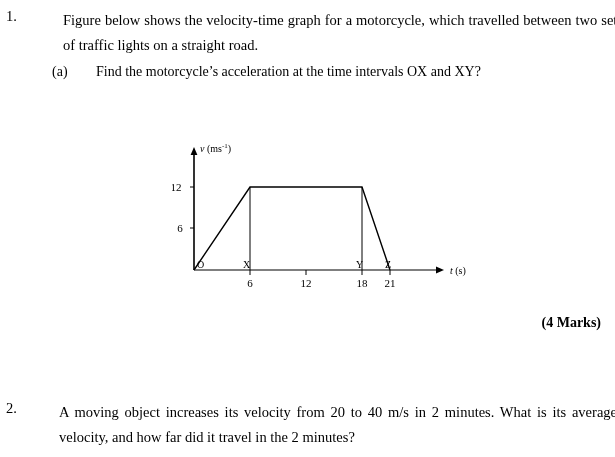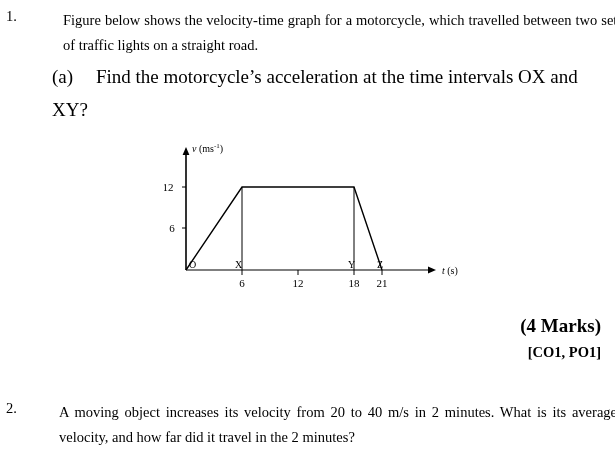--- a/index.html
+++ b/index.html
@@ -38,50 +38,50 @@
     top: 0px;
     width: 560px;
     font-size: 14.5px;
     line-height: 1.75;
     text-align: justify;
     margin-left: 11px;
   }
   .subitem {
     position: relative;
     margin-left: 0px;
-    font-size: 19px;
+    font-size: 14px;
     line-height: 1.75;
   }
   .sublist {
     position: absolute;
     left: 52px;
     top: 60px;
     width: 545px;
   }
   .sublabel {
     display: inline-block;
     width: 44px;
   }
   
   .figure {
     position: absolute;
-    left: 164px;
+    left: 172px;
     top: 142px;
     width: 310px;
     height: 150px;
     text-align: right;
   }
   .figure svg {
     display: block;
   }
   .marks {
     position: absolute;
     right: 14px;
     top: 315px;
-    font-size: 19px;
+    font-size: 14px;
     font-weight: bold;
   }
   .cop {
     position: absolute;
     right: 14px;
     top: 344px;
     font-size: 14.5px;
     font-weight: bold;
   }
   .q2 {
@@ -157,20 +157,19 @@
       <text class="axis-label" x="218" y="145" font-size="11" text-anchor="middle">21</text>
 
       <text class="axis-label" x="25" y="126" font-size="10">O</text>
       <text class="axis-label" x="71" y="126" font-size="10">X</text>
       <text class="axis-label" x="184" y="126" font-size="10">Y</text>
       <text class="axis-label" x="213" y="126" font-size="10">Z</text>
     </svg>
   </div>
 
   <div class="marks">(4 Marks)</div>
-  <div class="cop">[CO1, PO1]</div>
 
   <div class="q2">
     <div class="qnum">2.</div>
     <div class="qbody">A moving object increases its velocity from 20 to 40 m/s in 2 minutes. What is its average velocity, and how far did it travel in the 2 minutes?</div>
   </div>
 
 </div>
 
 </body></html>

